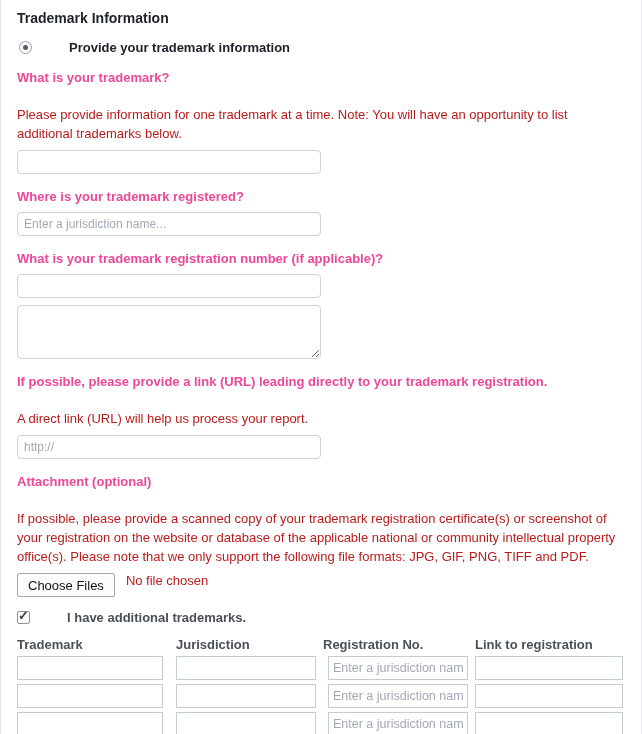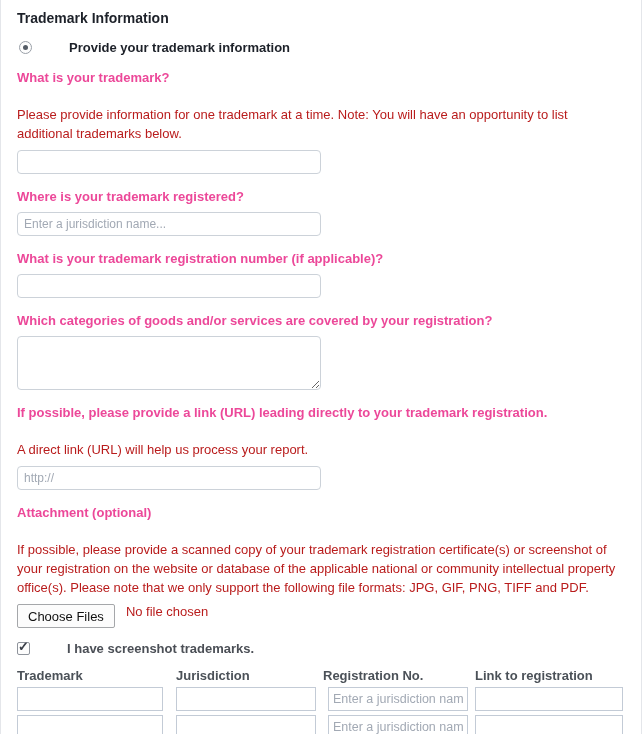--- a/index.html
+++ b/index.html
@@ -106,39 +106,38 @@
   <div class="qlabel">What is your trademark?</div>
   <div class="desc">Please provide information for one trademark at a time. Note: You will have an opportunity to list additional trademarks below.</div>
   <input class="text-input" type="text" value="" style="">
 
   <div class="qlabel">Where is your trademark registered?</div>
   <input class="text-input" type="text" placeholder="Enter a jurisdiction name..." style="">
 
   <div class="qlabel">What is your trademark registration number (if applicable)?</div>
   <input class="text-input" type="text" value="" style="">
 
-  <div class="qlabel">Which categories of goods and/or services are covered by your registration?</div>
   <textarea class="text-input" style=""></textarea>
 
   <div class="qlabel">If possible, please provide a link (URL) leading directly to your trademark registration.</div>
   <div class="desc">A direct link (URL) will help us process your report.</div>
   <input class="text-input" type="text" placeholder="http://" style="">
 
   <div class="qlabel">Attachment (optional)</div>
   <div class="desc">If possible, please provide a scanned copy of your trademark registration certificate(s) or screenshot of your registration on the website or database of the applicable national or community intellectual property office(s). Please note that we only support the following file formats: JPG, GIF, PNG, TIFF and PDF.</div>
   <div class="file-row">
     <button class="file-btn">Choose Files</button>
     <span class="file-status">No file chosen</span>
   </div>
 
   <div class="choice-row checkbox-row">
     <span class="checkbox checked">
         <span class="check-glyph">✓</span>
       </span>
-    <span class="choice-label">I have screenshot trademarks.</span>
+    <span class="choice-label">I have additional trademarks.</span>
   </div>
 
   <div class="thead">
     <div class="th h1">Trademark</div>
     <div class="th h3">Jurisdiction</div>
     <div class="th h2">Registration No.</div>
     <div class="th h4">Link to registration</div>
   </div>
   <div>
       <div class="trow">

